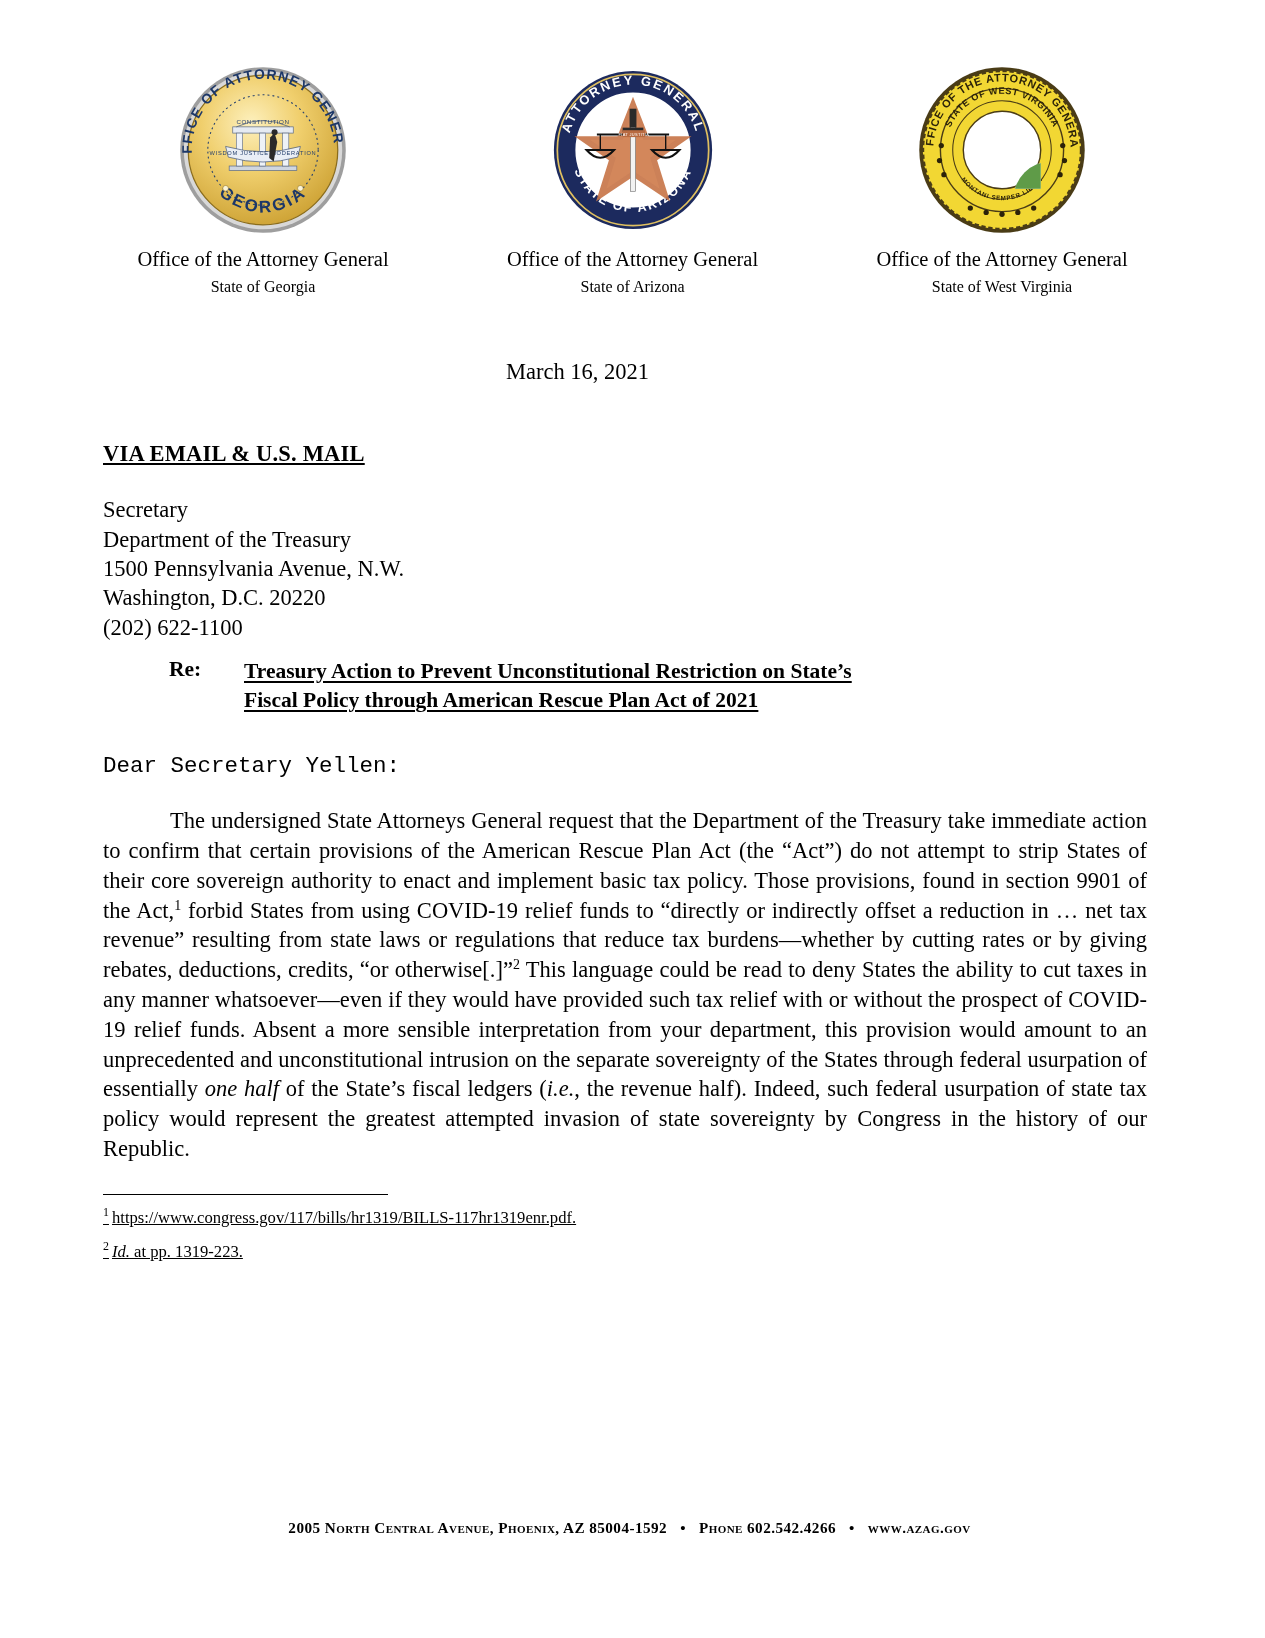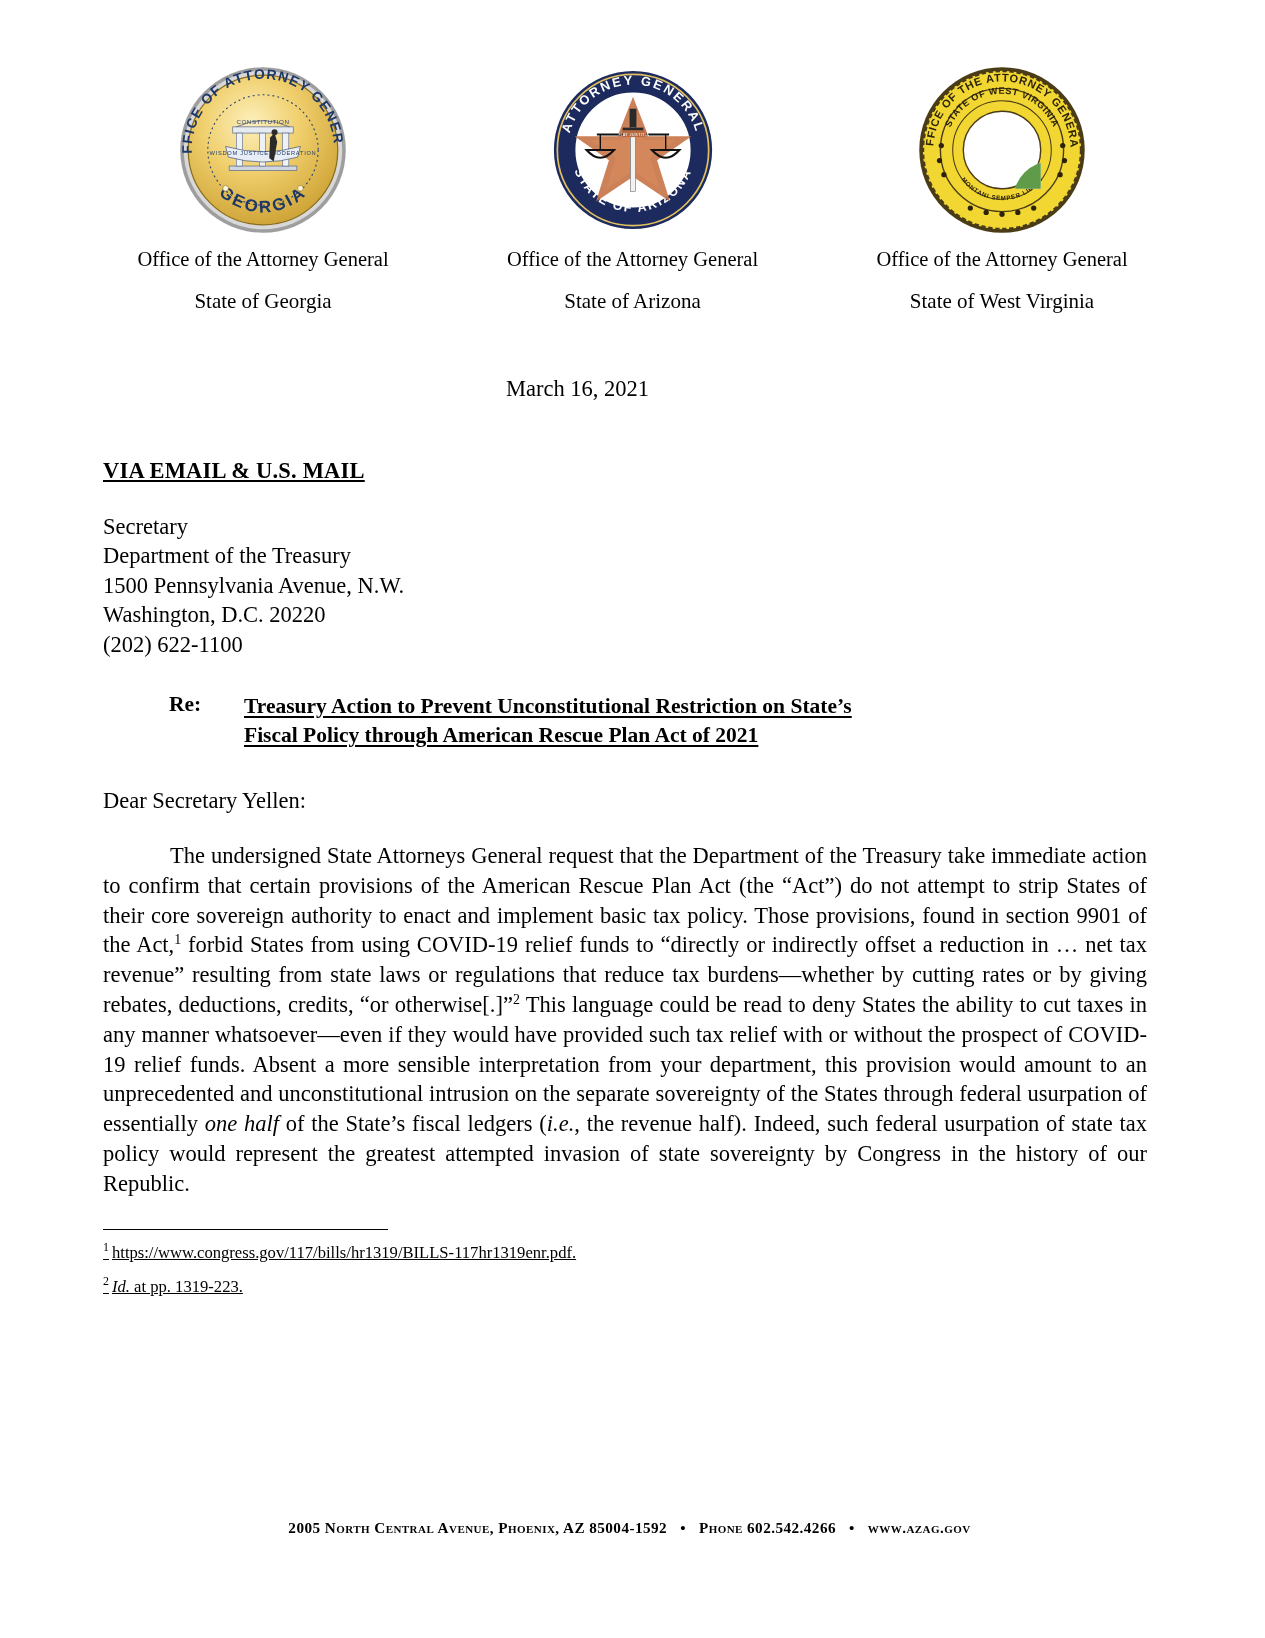--- a/index.html
+++ b/index.html
@@ -41,23 +41,23 @@
   .seal {
     display: block;
   }
   .lh-line1 {
     font-size: 20.5px;
     line-height: 1.12;
     margin-top: 11px;
     white-space: nowrap;
   }
   .lh-line2 {
-    font-size: 21px;
+    font-size: 16px;
     line-height: 1.15;
-    margin-top: 18px;
+    margin-top: 7px;
   }
 
   
   .content {
     padding: 0 118px 0 103px;
     box-sizing: border-box;
   }
   .date-line {
     text-align: center;
     font-size: 22.5px;
@@ -78,21 +78,21 @@
     margin-top: 28px;
   }
   .addr div { white-space: nowrap; }
   .email-link {
     color: #1a1ad6;
     text-decoration: underline;
   }
 
   .re-block {
     display: flex;
-    margin-top: 33px;
+    margin-top: 15px;
     padding-left: 66px;
     font-weight: bold;
     font-size: 21.5px;
   }
   .re-label {
     width: 75px;
     flex: 0 0 75px;
   }
   .re-text {
     flex: 1 1 auto;
@@ -107,20 +107,21 @@
     text-decoration: underline;
     text-underline-offset: 3px;
     display: block;
     padding-right: 0;
   }
   .re-l2 .pad { display: inline-block; width: 152px; }
 
   .salutation {
     font-size: 22.5px;
     margin-top: 38px;
+    font-family: Liberation Mono, monospace;
   }
   .para {
     font-size: 22.5px;
     line-height: 1.325;
     text-align: justify;
     text-justify: inter-word;
     text-indent: 67px;
     margin-top: 27px;
     hyphens: none;
   }

